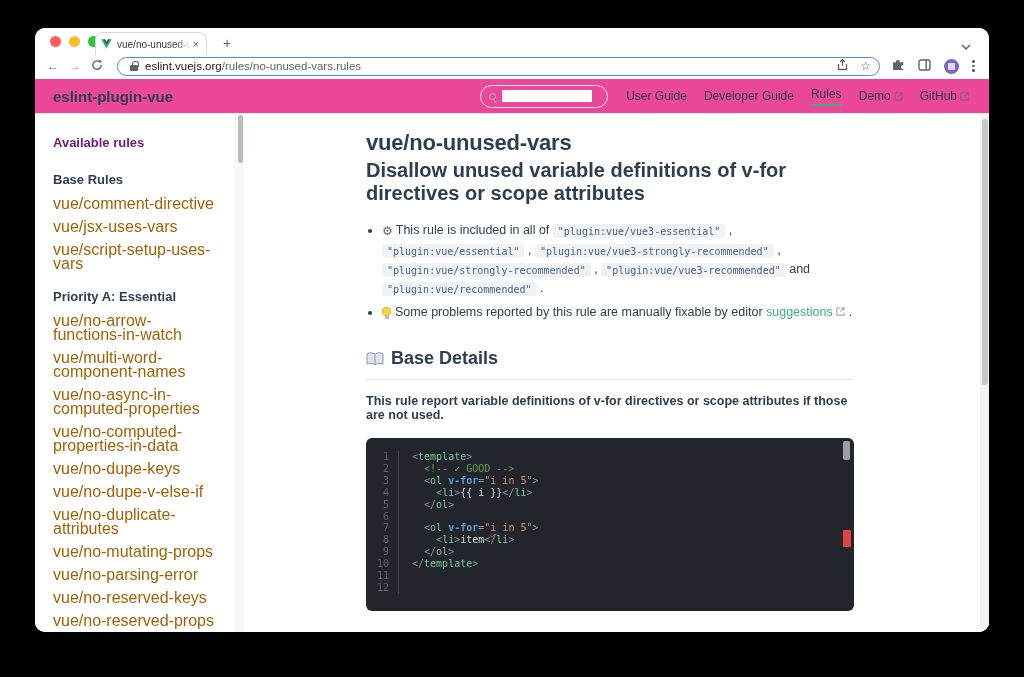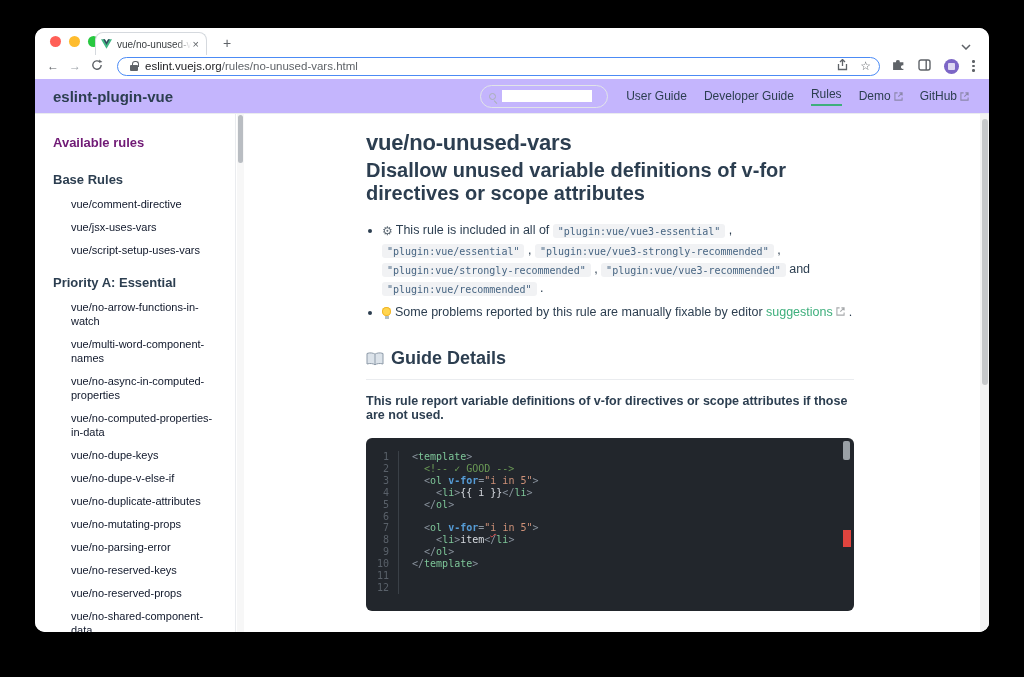--- a/index.html
+++ b/index.html
@@ -32,38 +32,38 @@
   .bar-ic { margin-left:12px; color:#5f6368; font-size:12px; }
   .chrome-right { display:flex; align-items:center; margin-left:12px; gap:13px; }
   .avatar { width:15px; height:15px; border-radius:50%; background:#7c66c6; position:relative; }
   .avatar:after { content:""; position:absolute; left:4px; top:4px; width:7px; height:7px;
                   background:rgba(255,255,255,.75); border-radius:1px; }
   .kebab { display:flex; flex-direction:column; gap:2px; }
   .kebab i { width:2.5px; height:2.5px; background:#5f6368; border-radius:50%; }
 
   
   .site-header { height:35px; border-bottom:1px solid #eaecef; display:flex; align-items:center;
-                 padding:0 20px 0 18px; background:#c4b5fd; position:relative; z-index:2; }
+                 padding:0 20px 0 18px; background:#ec4899; position:relative; z-index:2; }
   .brand { font-size:15px; font-weight:bold; color:#2c3e50; flex:1; }
   .search { width:128px; height:23px; border:1px solid #e1e4e8; border-radius:12px; display:flex;
             align-items:center; padding:0 8px; margin-right:18px; }
   .mag { width:7px; height:7px; border:1.4px solid #aab0b6; border-radius:50%; position:relative; }
   .mag:after { content:""; position:absolute; left:5px; top:6px; width:1.4px; height:4px; background:#aab0b6; transform:rotate(-45deg); }
   .search input { border:none; outline:none; width:90px; font-size:11px; margin-left:6px; }
   .nav-links { display:flex; align-items:center; gap:17px; }
   .nav-link { font-size:12px; color:#2c3e50; font-weight:500; text-decoration:none; display:flex; align-items:center; gap:3px; }
   .nav-link.active span { border-bottom:2px solid #3eaf7c; padding-bottom:3px; }
   .ext-ic { opacity:.55; }
 
   
   .body-row { position:relative; height:541px; display:flex; background:#fff; }
   .sidebar { width:201px; border-right:1px solid #eaecef; padding:21px 14px 0 18px; overflow:hidden; }
   .sb-title { font-size:13px; font-weight:bold; color:#701a75; margin-bottom:22px; }
   .sb-heading { font-size:13px; font-weight:bold; color:#2c3e50; margin:18px 0 10px; }
-  .sb-item { display:block; font-size:11px; color:#0f172a; margin:0 0 9px 18px; line-height:14px; text-decoration:none; }
+  .sb-item { display:block; font-size:16px; color:#a16207; margin:0 0 9px 0; line-height:14px; text-decoration:none; }
   .sb-scroll { position:absolute; left:202px; top:0; width:7px; height:100%; background:#f7f7f7; }
   .sb-thumb { position:absolute; left:1px; top:1px; width:5px; height:48px; background:#b9bdc2; border-radius:3px; }
   .page-scroll { position:absolute; right:0; top:0; width:9px; height:100%; background:#f3f3f3; }
   .page-thumb { position:absolute; left:1.5px; top:5px; width:6px; height:266px; background:#c6c8ca; border-radius:3px; }
 
   .main { flex:1; padding:16px 0 0 130px; }
   .content { width:488px; }
   h1.page-title { font-size:22px; color:#2c3e50; letter-spacing:-.2px; }
   .subtitle { font-size:20px; font-weight:bold; color:#2c3e50; margin:3px 0 16px; }
   ul.notes { list-style:none; margin-bottom:7px; }
@@ -128,21 +128,21 @@
     <span class="nav-btn">←</span>
     <span class="nav-btn fwd">→</span>
     <span class="nav-btn">
       <svg width="12" height="12" viewBox="0 0 12 12">
           <path d="M10.2 6a4.2 4.2 0 1 1-1.3-3" fill="none" stroke="#5f6368" stroke-width="1.4"></path>
           <polygon points="8.2,0.6 11.4,3 8.2,3.8" fill="#5f6368"></polygon>
         </svg>
     </span>
     <div class="urlbar">
       <span class="lock"></span>
-      <span class="url"><span>eslint.vuejs.org</span><span class="path">/rules/no-unused-vars.html</span></span>
+      <span class="url"><span>eslint.vuejs.org</span><span class="path">/rules/no-unused-vars.rules</span></span>
       <span class="bar-ic">
         <svg width="11" height="12" viewBox="0 0 11 12">
             <path d="M5.5 1 v6 M3 3 l2.5-2.5 L8 3" fill="none" stroke="#5f6368" stroke-width="1.3"></path>
             <path d="M1.5 5 v5.5 h8 V5" fill="none" stroke="#5f6368" stroke-width="1.3"></path>
           </svg>
       </span>
       <span class="bar-ic">☆</span>
     </div>
     <div class="chrome-right">
       <span>
@@ -241,21 +241,21 @@
                 <path d="M6 1 h3 v3 M9 1 L4.8 5.2" fill="none" stroke="#5f6368" stroke-width="1.2"></path>
               </svg><span> .</span>
           </li>
         </ul>
 
         <h2 class="section">
           <svg width="18" height="14" viewBox="0 0 18 14">
               <path d="M1 1.5 C4 .3 7.5 1 9 2.2 C10.5 1 14 .3 17 1.5 V12 C14 11 10.5 11.6 9 12.8 C7.5 11.6 4 11 1 12 Z" fill="#dce3ea" stroke="#8d9aa8" stroke-width="1"></path>
               <line x1="9" y1="2.4" x2="9" y2="12.6" stroke="#8d9aa8" stroke-width="1"></line>
             </svg>
-          <span>Guide Details</span>
+          <span>Base Details</span>
         </h2>
         <p class="body-text">This rule report variable definitions of v-for directives or scope attributes if those are not used.</p>
 
         <div class="codeblock block1">
           <div class="cb-inner">
             <div class="gutter">
                 <div>1</div>
                 <div>2</div>
                 <div>3</div>
                 <div>4</div>

